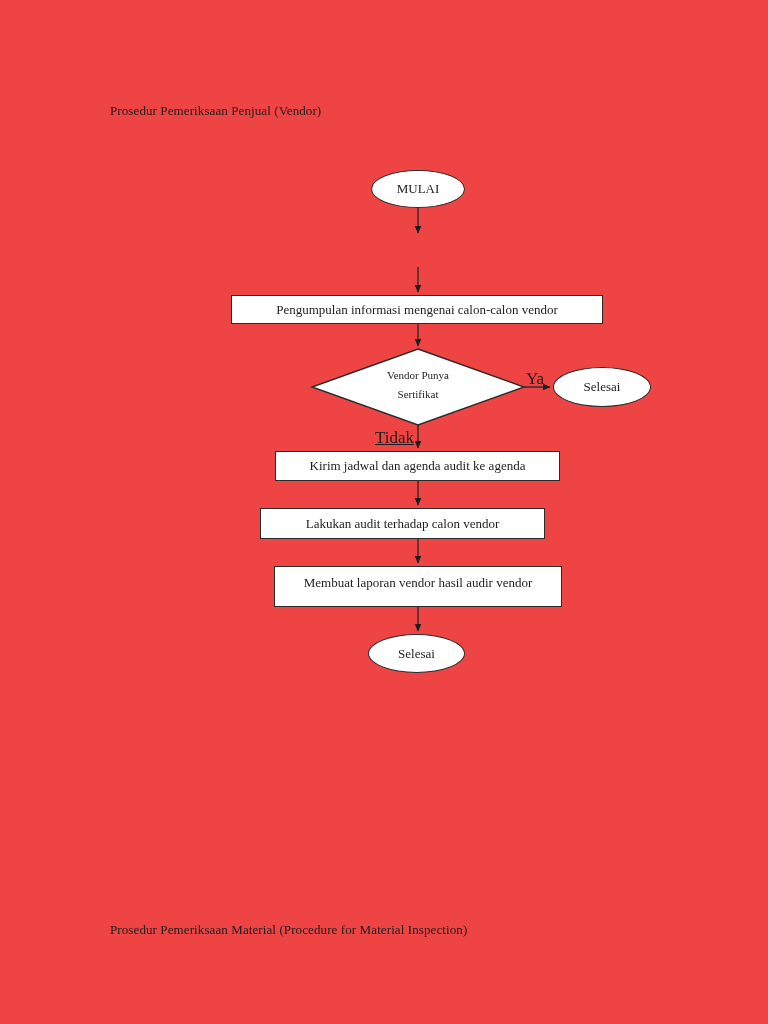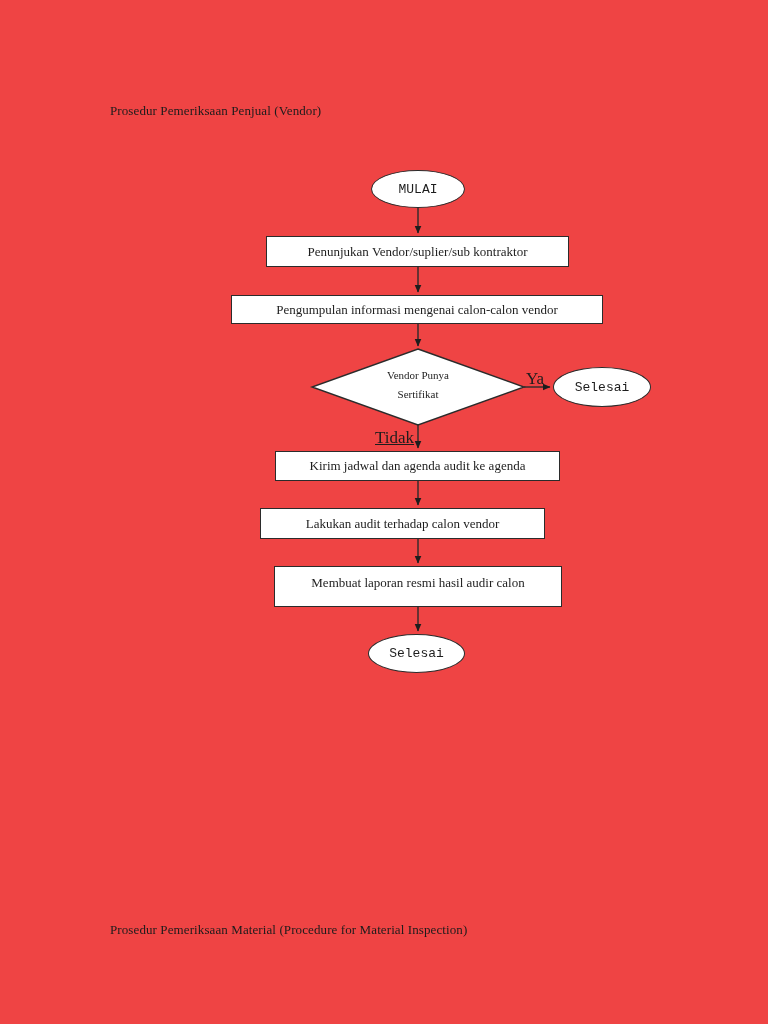--- a/index.html
+++ b/index.html
@@ -43,21 +43,20 @@
     display: flex;
     align-items: center;
     justify-content: center;
     text-align: center;
     font-size: 13px;
     color: #1d1d1d;
     white-space: nowrap;
   }
   .node.terminal {
     border-radius: 50%;
-    font-family: Liberation Mono, monospace;
   }
   .node.start   { left: 371px; top: 170px; width: 94px;  height: 38px; }
   .node.rect1   { left: 266px; top: 236px; width: 303px; height: 31px; }
   .node.rect2   { left: 231px; top: 295px; width: 372px; height: 29px; }
   .node.oval-ya { left: 553px; top: 367px; width: 98px;  height: 40px; }
   .node.rect3   { left: 275px; top: 451px; width: 285px; height: 30px; }
   .node.rect4   { left: 260px; top: 508px; width: 285px; height: 31px; }
   .node.rect5   { left: 274px; top: 566px; width: 288px; height: 41px; align-items: flex-start; padding-top: 8px; }
   .node.end     { left: 368px; top: 634px; width: 97px;  height: 39px; }
 
@@ -103,38 +102,37 @@
     <line x1="418" y1="425" x2="418" y2="448" stroke="#2b2b2b" stroke-width="1.4" marker-end="url(#arrow)"></line>
     <line x1="418" y1="481" x2="418" y2="505" stroke="#2b2b2b" stroke-width="1.4" marker-end="url(#arrow)"></line>
     <line x1="418" y1="539" x2="418" y2="563" stroke="#2b2b2b" stroke-width="1.4" marker-end="url(#arrow)"></line>
     <line x1="418" y1="607" x2="418" y2="631" stroke="#2b2b2b" stroke-width="1.4" marker-end="url(#arrow)"></line>
 
     <polygon points="418,349 524,387 418,425 312,387" fill="#ffffff" stroke="#2b2b2b" stroke-width="1.4"></polygon>
   </svg>
 
   <div class="node terminal start">MULAI</div>
 
-  <div class="node rect1">Penunjukan Vendor/suplier/sub kontraktor</div>
 
   <div class="node rect2">Pengumpulan informasi mengenai calon-calon vendor</div>
 
   <div class="decision-label">
     <span>Vendor Punya</span>
     <span>Sertifikat</span>
   </div>
 
   <div class="edge-label ya">Ya</div>
 
   <div class="node terminal oval-ya">Selesai</div>
 
   <div class="edge-label tidak">Tidak</div>
 
   <div class="node rect3">Kirim jadwal dan agenda audit ke agenda</div>
 
   <div class="node rect4">Lakukan audit terhadap calon vendor</div>
 
-  <div class="node rect5">Membuat laporan resmi hasil audir calon</div>
+  <div class="node rect5">Membuat laporan vendor hasil audir vendor</div>
 
   <div class="node terminal end">Selesai</div>
 
   <div class="section-title bottom">Prosedur Pemeriksaan Material (Procedure for Material Inspection)</div>
 
 </div>
 
 </body></html>

